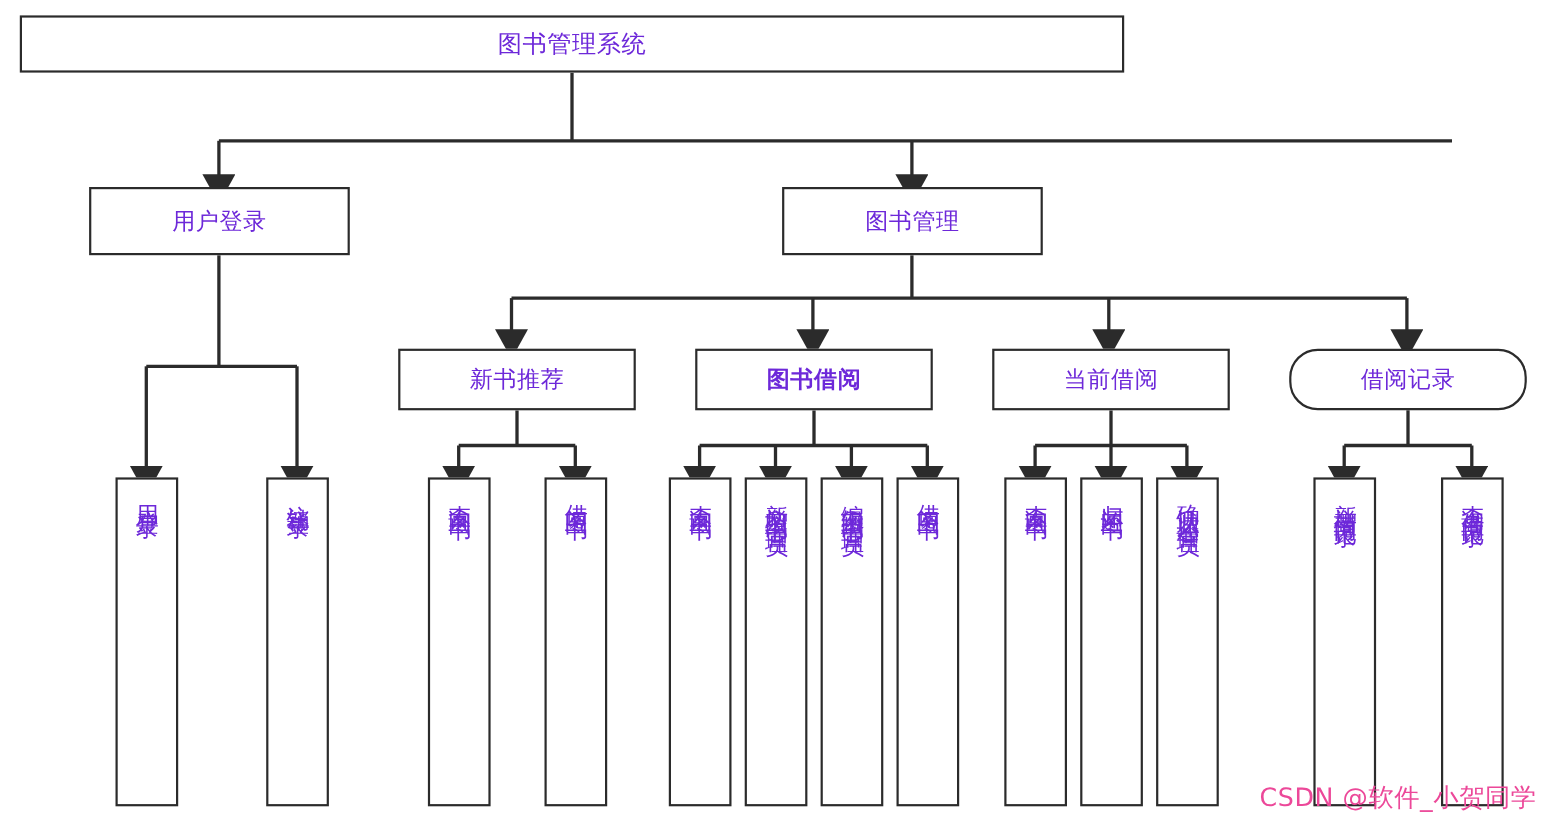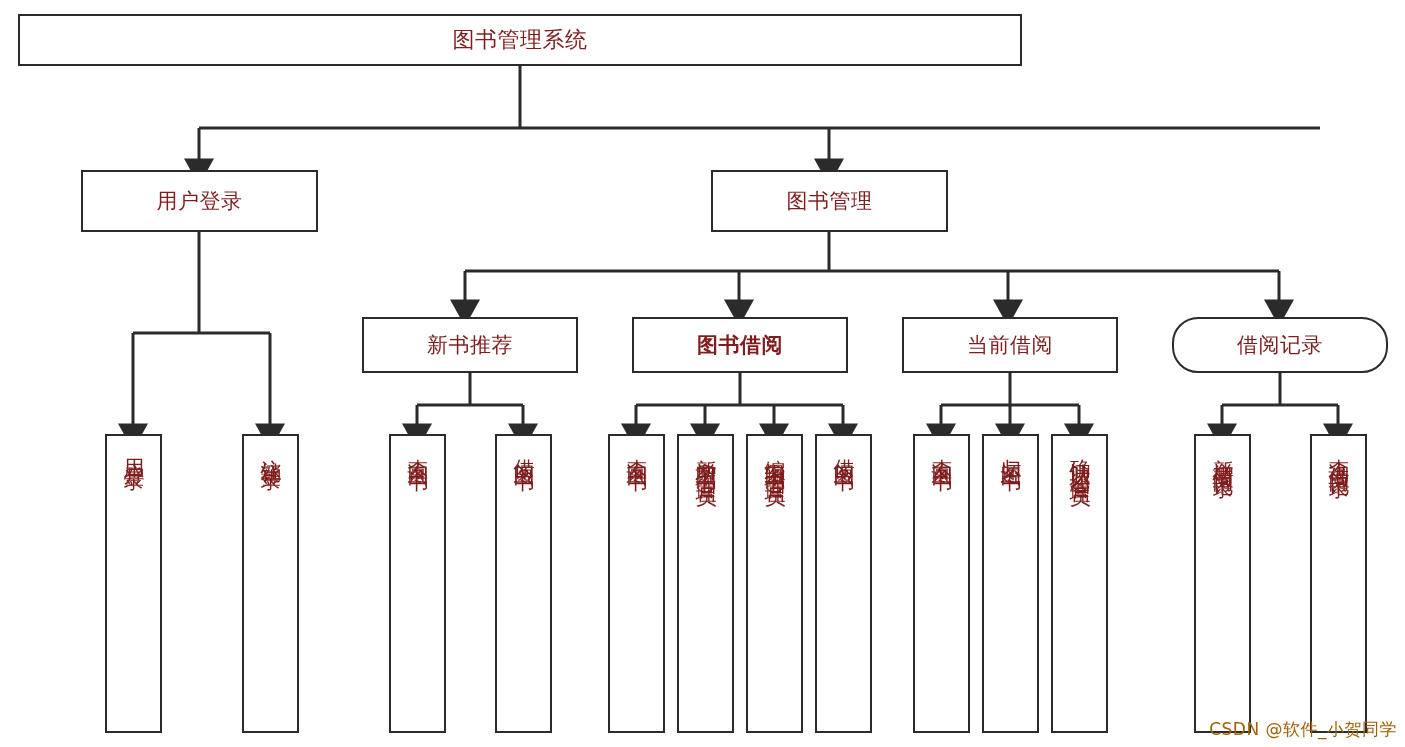--- a/index.html
+++ b/index.html
@@ -28,21 +28,21 @@
     position: absolute;
     box-sizing: border-box;
     border: 2px solid #2b2b2b;
     background: #ffffff;
     display: flex;
     align-items: center;
     justify-content: center;
     z-index: 3;
   }
   .node-label {
-    color: #7f1d1d;
+    color: #6d28d9;
     letter-spacing: 0.5px;
     white-space: nowrap;
   }
   .node.root .node-label { font-size: 22px; }
   .node.lvl2 .node-label { font-size: 21px; }
   .node.lvl3 .node-label { font-size: 21px; }
   .node.leaf {
     align-items: flex-start;
     padding-top: 6px;
   }
@@ -50,22 +50,22 @@
     font-size: 21px;
     writing-mode: vertical-rl;
     text-orientation: upright;
     letter-spacing: 4px;
     line-height: 1;
   }
   .watermark {
     position: absolute;
     right: 8px;
     bottom: 6px;
-    font-size: 17px;
-    color: #a16207;
+    font-size: 23px;
+    color: #ec4899;
     z-index: 6;
     white-space: nowrap;
     letter-spacing: 0.5px;
   }
 </style>
 </head>
 <body>
 
 <div id="canvas">
 

